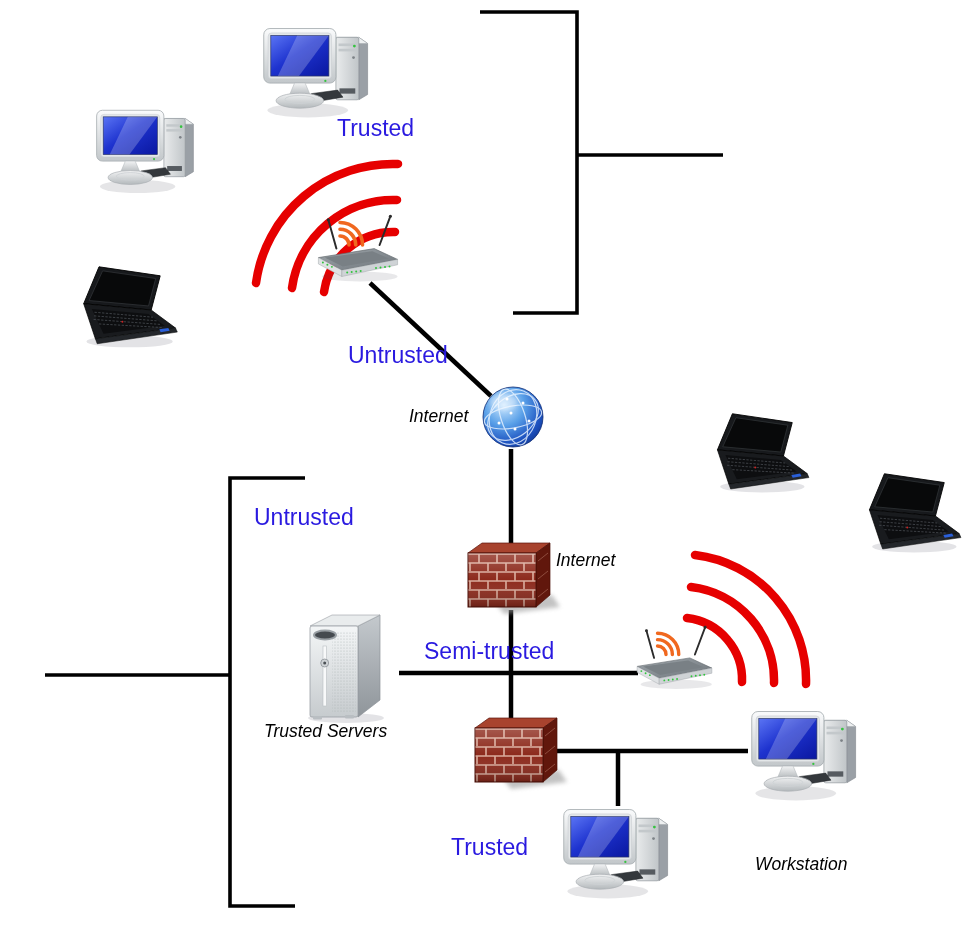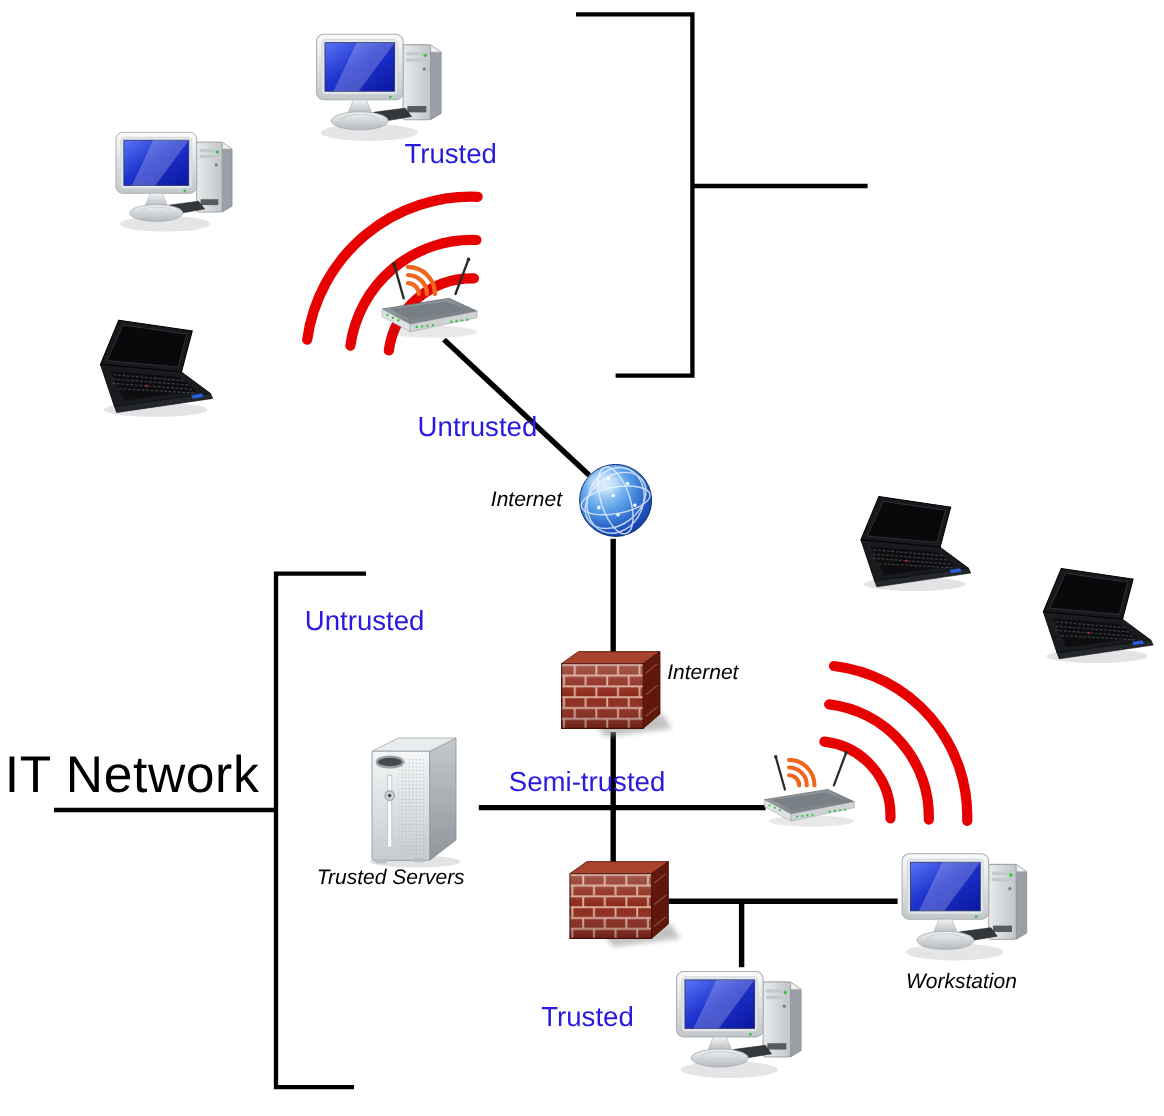--- a/index.html
+++ b/index.html
@@ -245,25 +245,24 @@
         <use href="#icon-firewall"></use>
       </g>
   <g transform="translate(750,708) scale(0.88)">
         <use href="#icon-desktop"></use>
       </g>
   <g transform="translate(562,806) scale(0.88)">
         <use href="#icon-desktop"></use>
       </g>
 </svg>
 
-<div class="lbl title" style="left:4px;top:623px">IT Network</div>
 
 <div class="lbl zone" style="left:337px;top:116px">Trusted</div>
 <div class="lbl zone" style="left:348px;top:343px">Untrusted</div>
 <div class="lbl device" style="left:409px;top:407px">Internet</div>
 <div class="lbl device" style="left:556px;top:551px">Internet</div>
 <div class="lbl zone" style="left:254px;top:505px">Untrusted</div>
 <div class="lbl zone" style="left:424px;top:639px">Semi-trusted</div>
 <div class="lbl device" style="left:264px;top:722px">Trusted Servers</div>
 <div class="lbl zone" style="left:451px;top:835px">Trusted</div>
-<div class="lbl device" style="left:755px;top:808px">Workstation</div>
+<div class="lbl device" style="left:755px;top:855px">Workstation</div>
 
 </div>
 
 </body></html>

